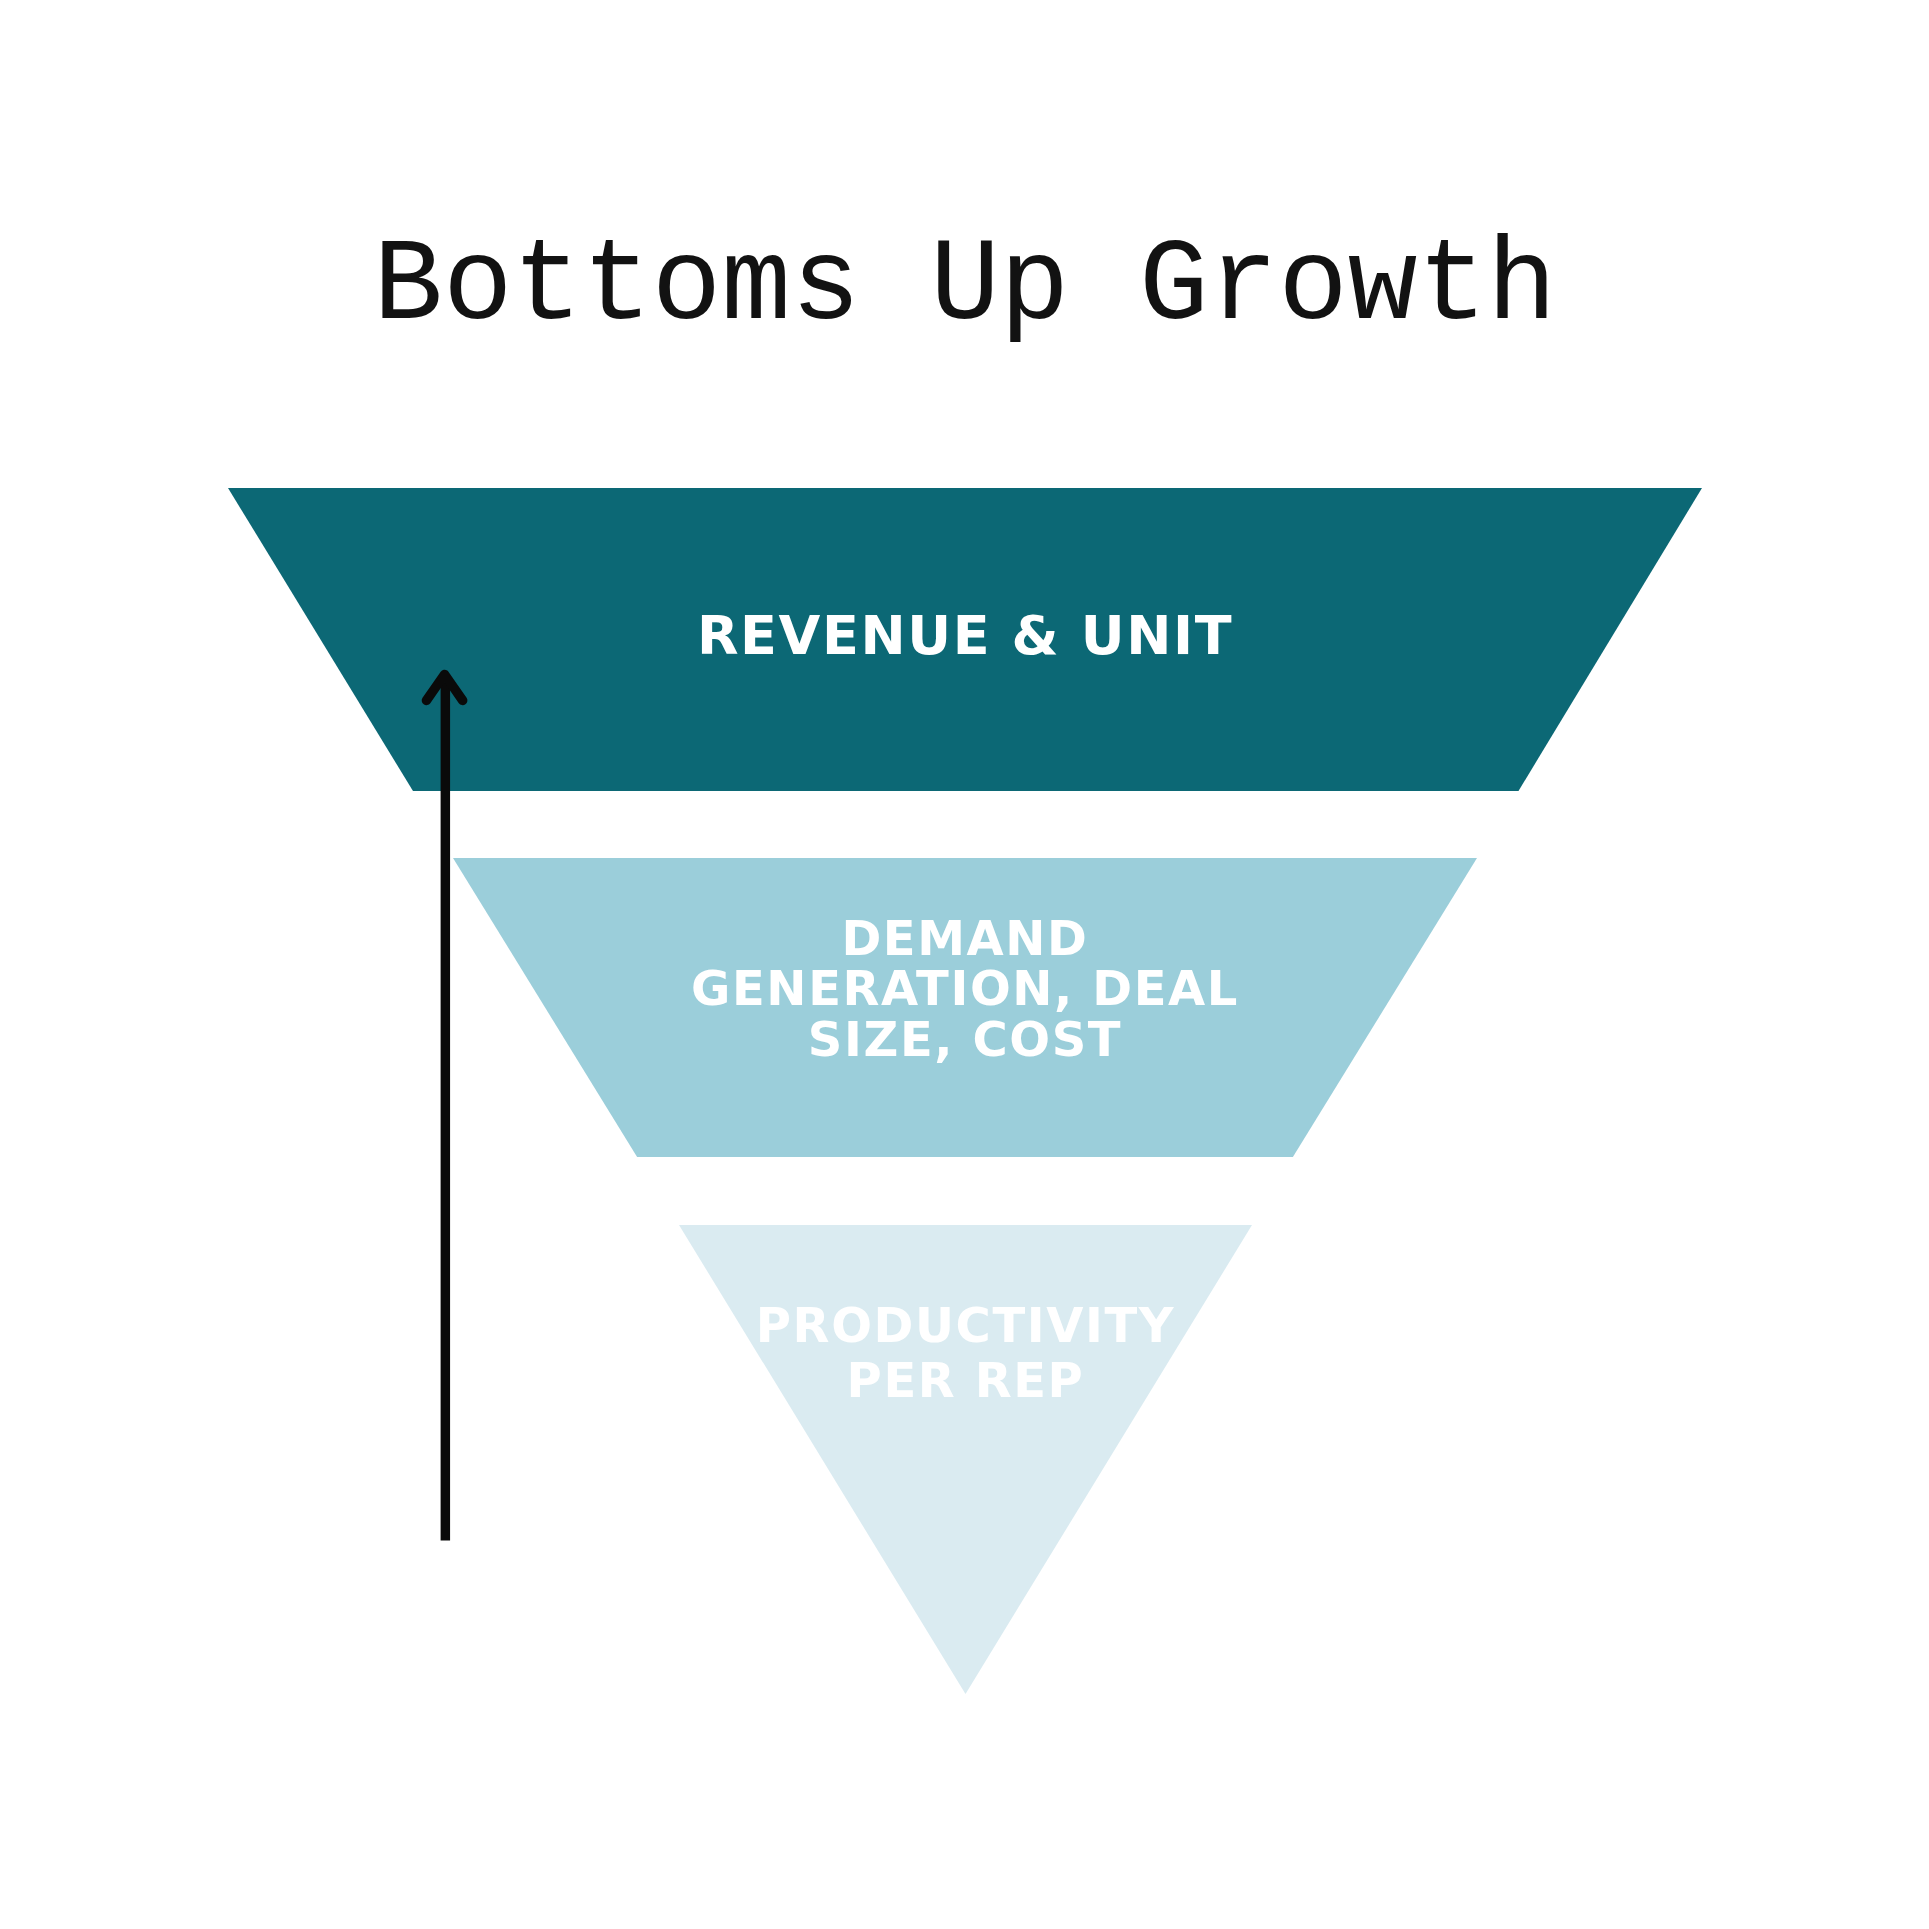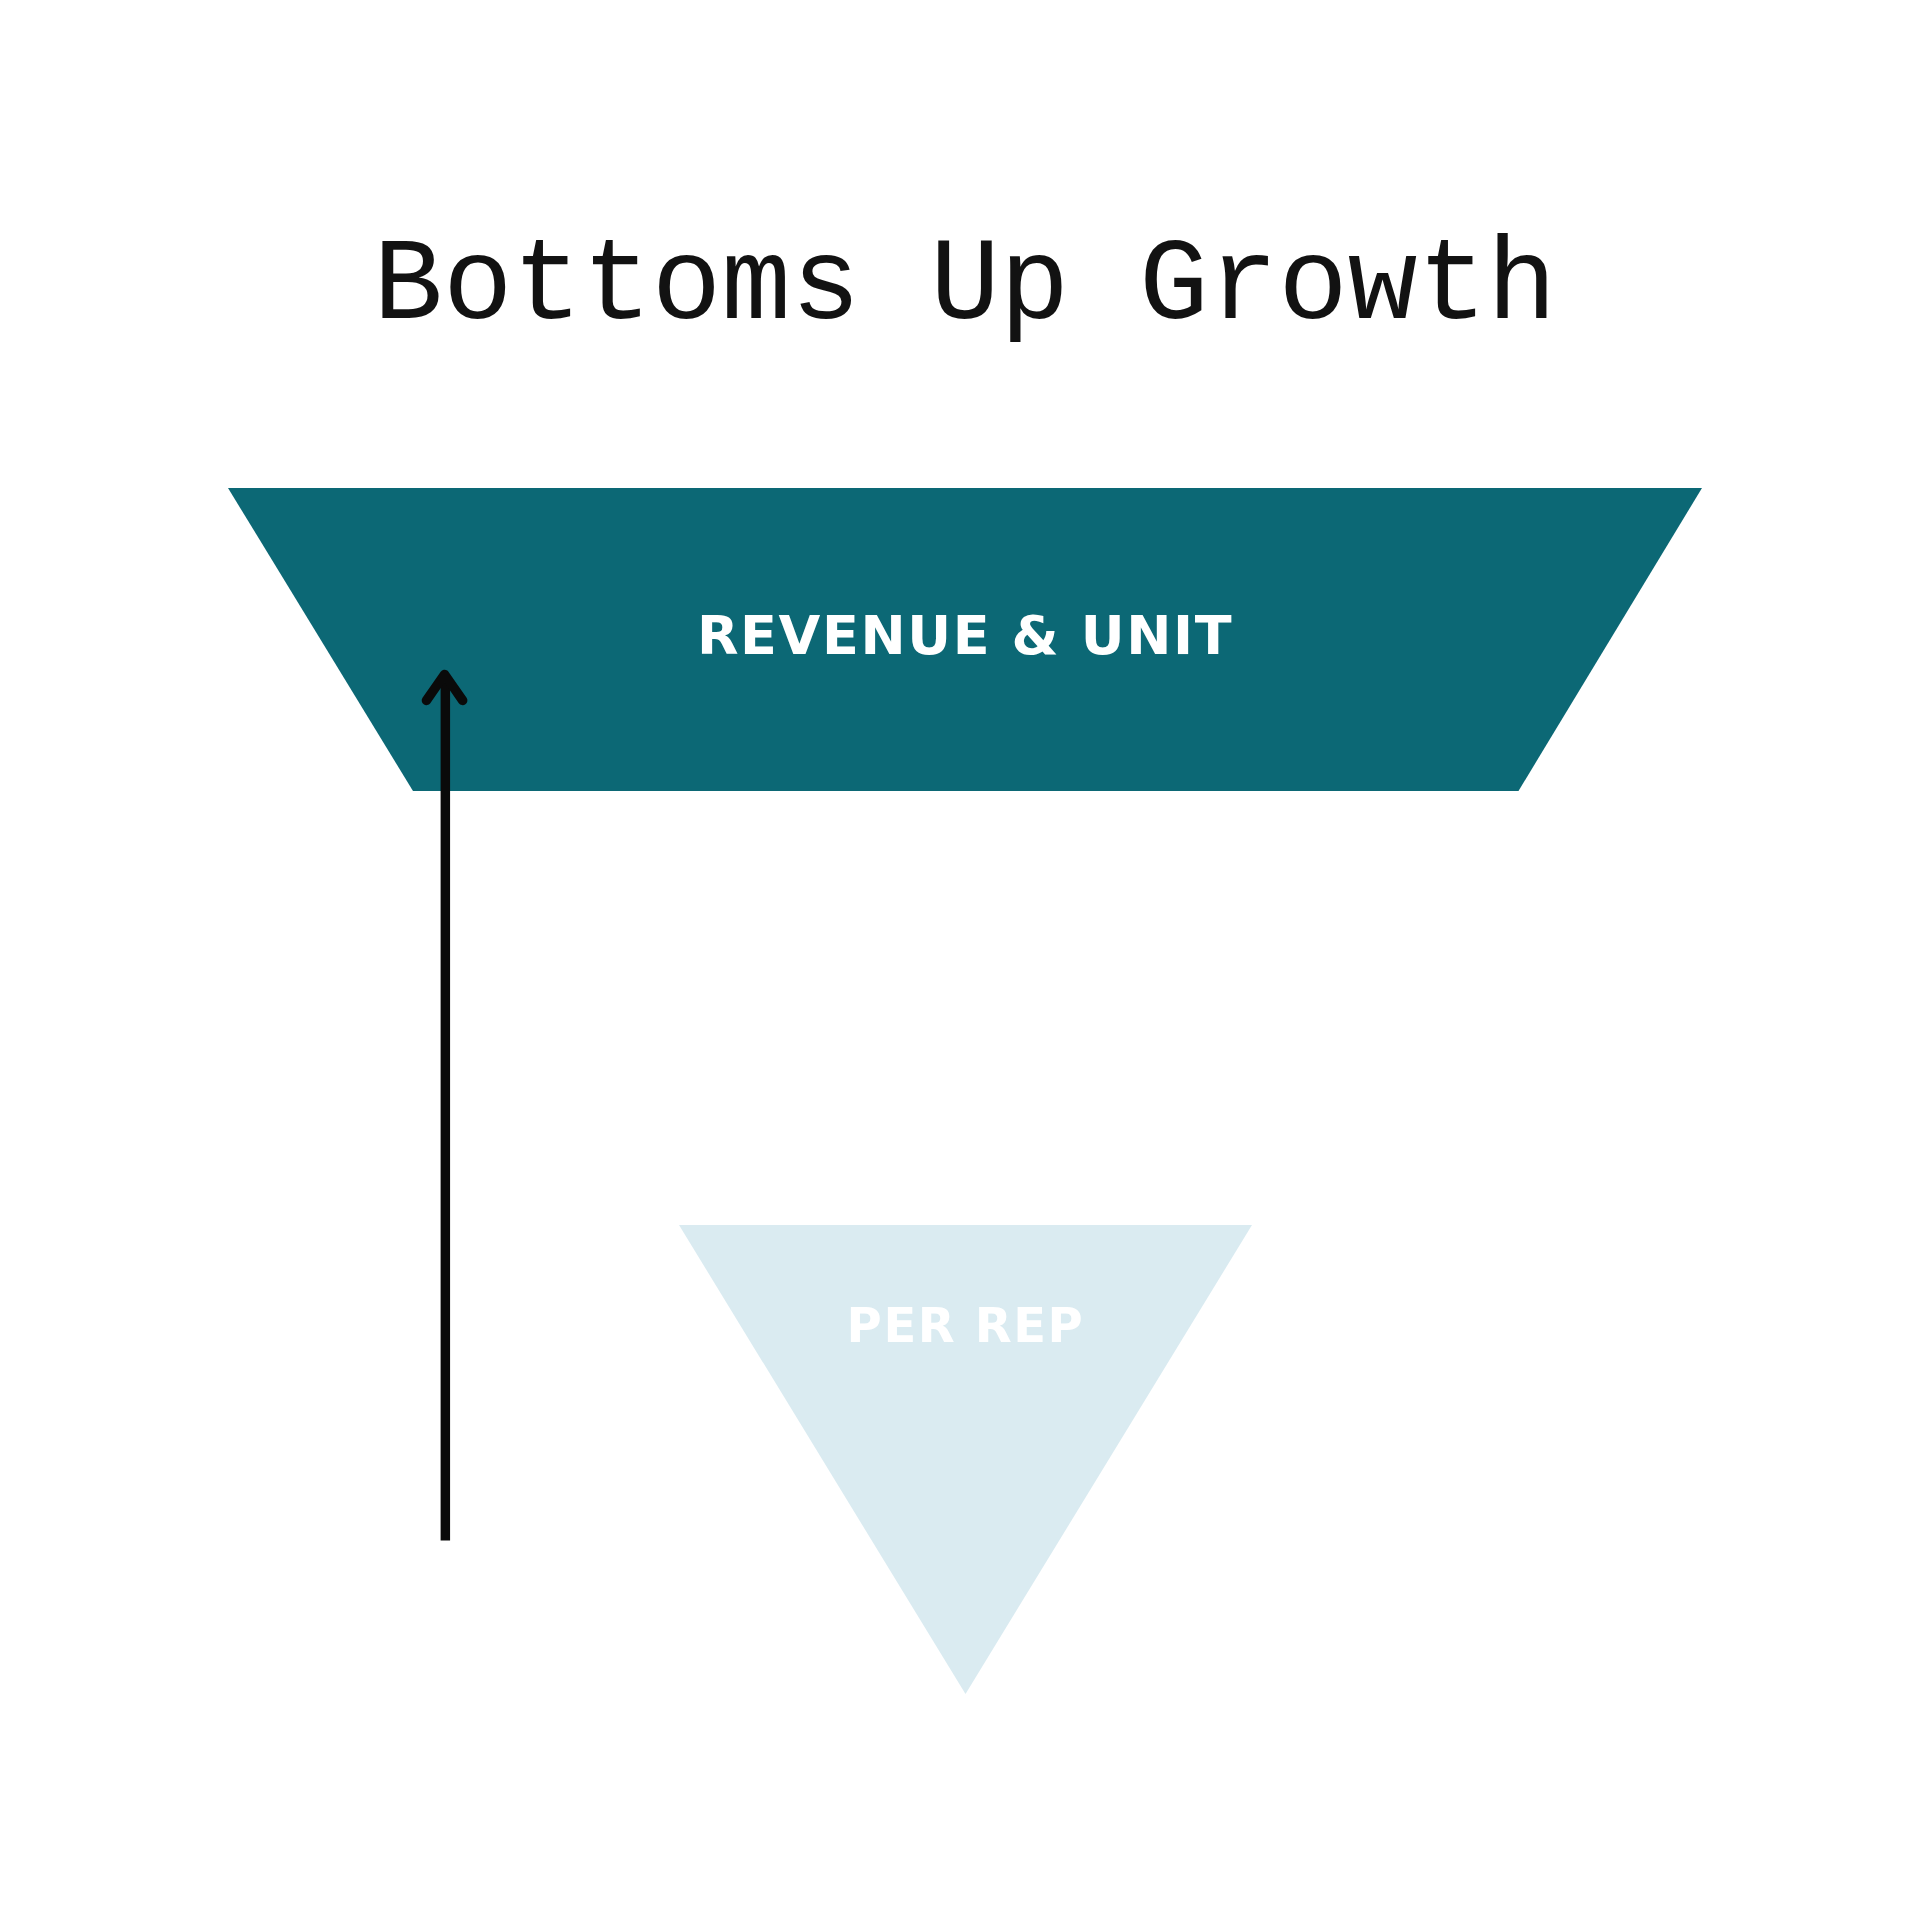--- a/index.html
+++ b/index.html
@@ -104,22 +104,28 @@
 <div class="canvas">
 
   <h1 class="title">
     <span class="line">Bottoms Up Growth</span>
   </h1>
 
   <div class="tier tier-revenue">
     <span class="tier-label">REVENUE &amp; UNIT</span>
   </div>
 
+  <div class="tier tier-demand">
+    <span class="tier-label">DEMAND</span>
+    <span class="tier-label">GENERATION, DEAL</span>
+    <span class="tier-label">SIZE, COST</span>
+  </div>
 
   <div class="tier tier-productivity">
+    <span class="tier-label">PRODUCTIVITY</span>
     <span class="tier-label">PER REP</span>
   </div>
 
   <div class="arrow-wrap">
     <svg viewBox="0 0 90 1130" xmlns="http://www.w3.org/2000/svg">
       <line x1="41" y1="26" x2="41" y2="1114" stroke="#0a0a0a" stroke-width="12"></line>
       <polyline points="17,49 40,16 63,49" fill="none" stroke="#0a0a0a" stroke-width="12" stroke-linecap="round" stroke-linejoin="round"></polyline>
     </svg>
   </div>
 

